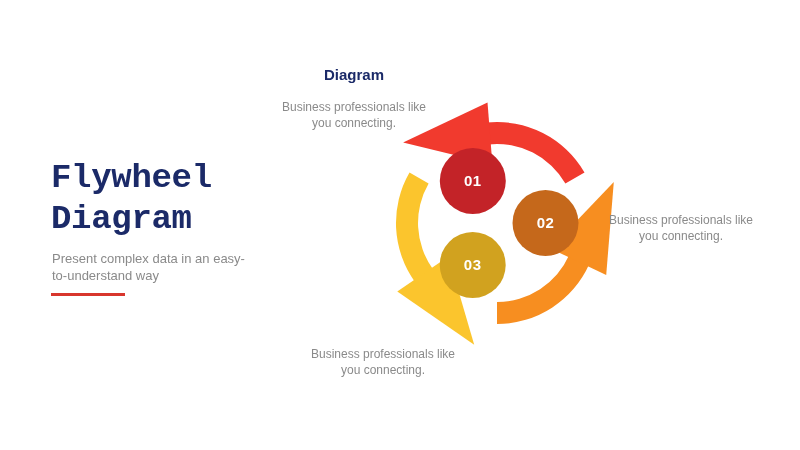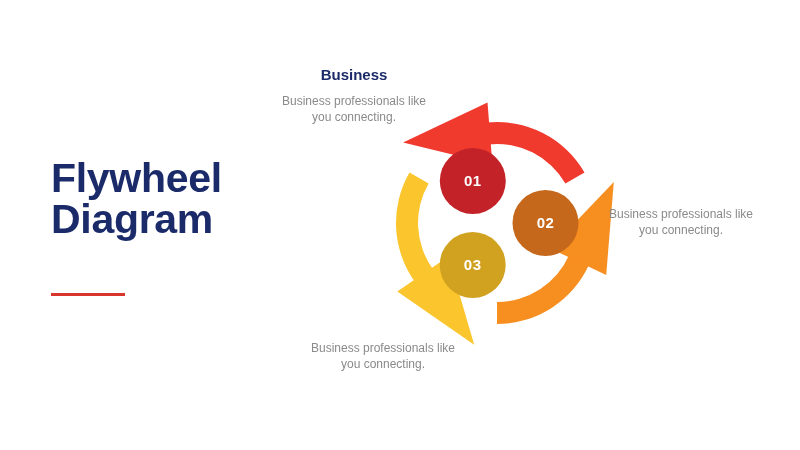--- a/index.html
+++ b/index.html
@@ -4,52 +4,54 @@
 <style>
   html,body{margin:0;padding:0;}
   body{
     width:800px;height:450px;background:#ffffff;position:relative;overflow:hidden;
     font-family:"Liberation Sans",sans-serif;
     --navy:#1b2a68;--gray:#8a8a8a;--accent:#d8362d;
   }
   .slide{position:absolute;inset:0;}
   .title{
     position:absolute;left:51px;top:158px;width:210px;
-    font-size:41px;font-weight:bold;line-height:41px;letter-spacing:-0.3px;
+    font-size:34px;font-weight:bold;line-height:41px;letter-spacing:-0.3px;
     color:var(--navy);
+    font-family:Liberation Mono, monospace;
   }
   .subtitle{
     position:absolute;left:52px;top:250px;width:196px;
     font-size:13px;line-height:17px;color:var(--gray);
   }
   .accent-line{
     position:absolute;left:51px;top:293px;width:74px;height:3px;background:var(--accent);
   }
   .step{position:absolute;text-align:center;z-index:2;}
   .step .lbl{font-size:15px;font-weight:bold;color:var(--navy);margin:0 0 7px 0;}
-  .step .desc{font-size:12px;line-height:16px;color:var(--gray);max-width:158px;margin:10px auto;}
+  .step .desc{font-size:12px;line-height:16px;color:var(--gray);max-width:158px;margin:16px auto;}
   #step-service{left:274px;top:66px;width:160px;}
   #step-sales{left:601px;top:196px;width:160px;}
   #step-marketing{left:303px;top:330px;width:160px;}
   #flywheel{position:absolute;left:360px;top:85px;z-index:1;}
   .num{
     font-family:"Liberation Sans",sans-serif;font-size:15px;font-weight:bold;
     fill:#ffffff;text-anchor:middle;letter-spacing:0.5px;
   }
 </style>
 </head>
 <body style="--navy: #1b2a68; --gray: #8a8a8a; --accent: #d8362d;">
 
 <div class="slide">
 
   <div class="title">Flywheel Diagram</div>
+  <div class="subtitle">Present complex data in an easy-to-understand way</div>
   <div class="accent-line"></div>
 
   <div class="step" id="step-service">
-    <div class="lbl">Business</div>
+    <div class="lbl">Diagram</div>
     <div class="desc">Business professionals like you connecting.</div>
   </div>
 
   <div class="step" id="step-sales">
     <div class="desc">Business professionals like you connecting.</div>
   </div>
 
   <div class="step" id="step-marketing">
     <div class="desc">Business professionals like you connecting.</div>
   </div>

